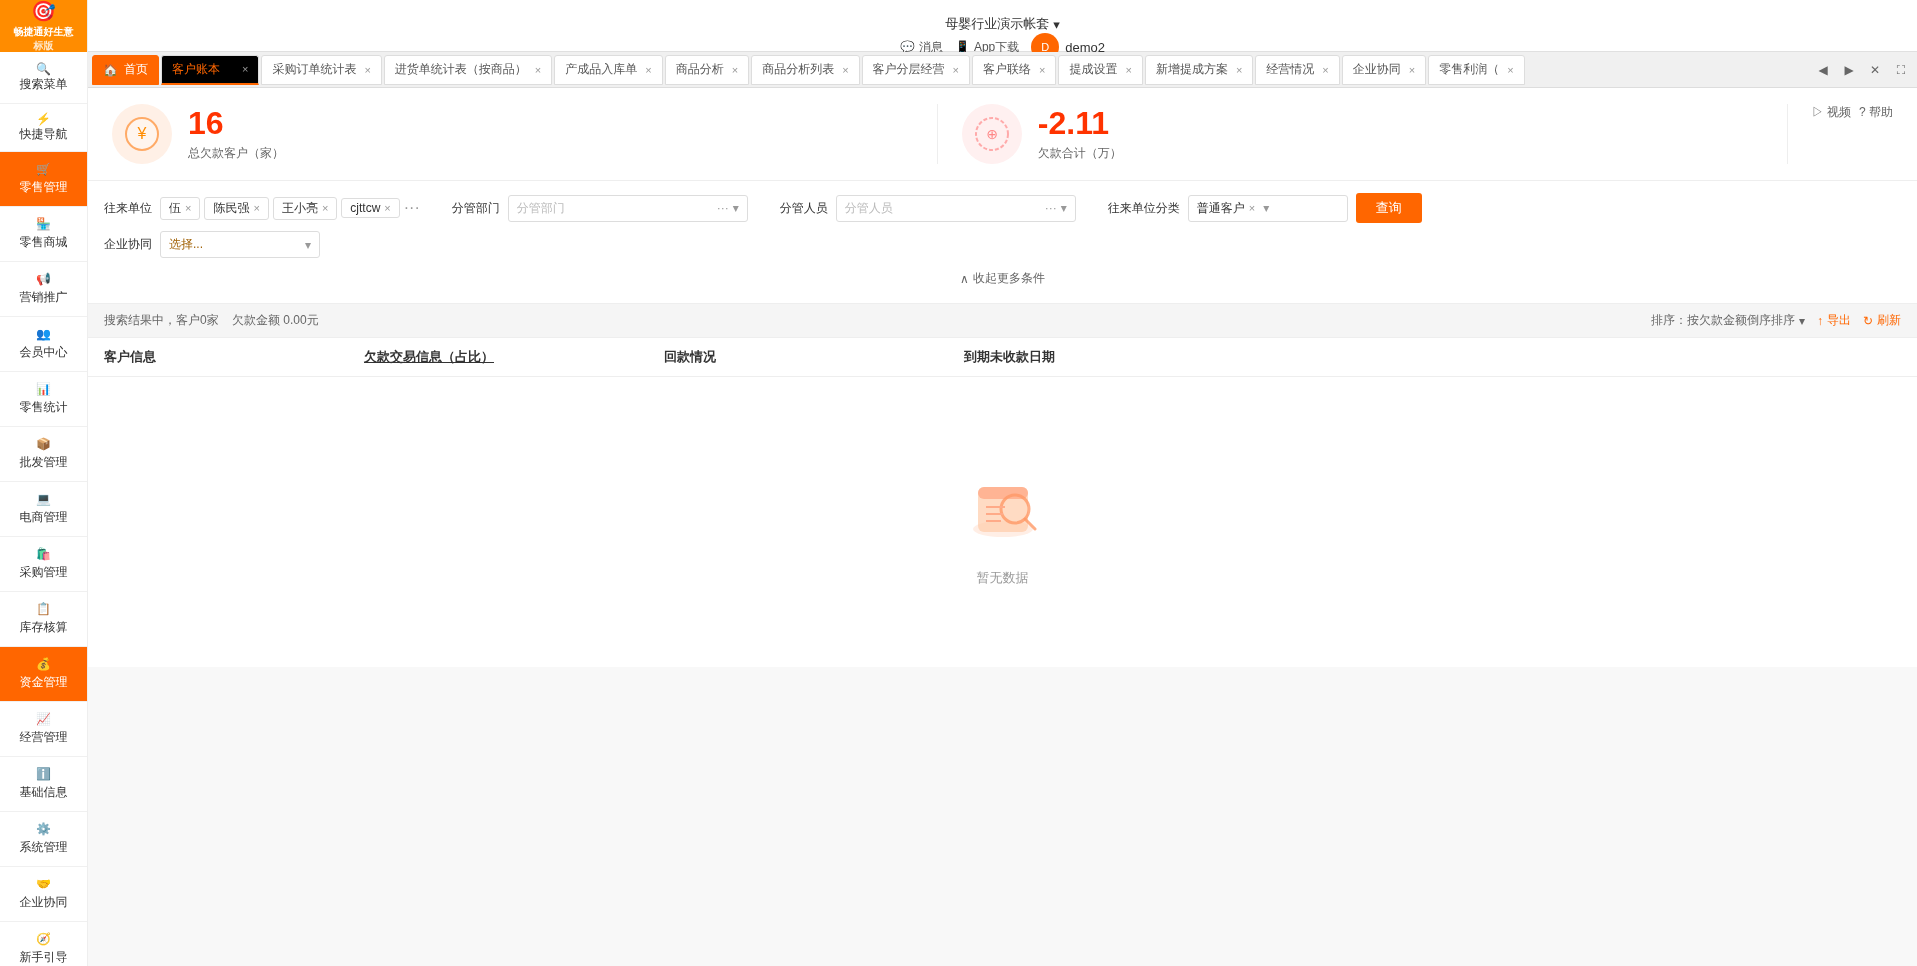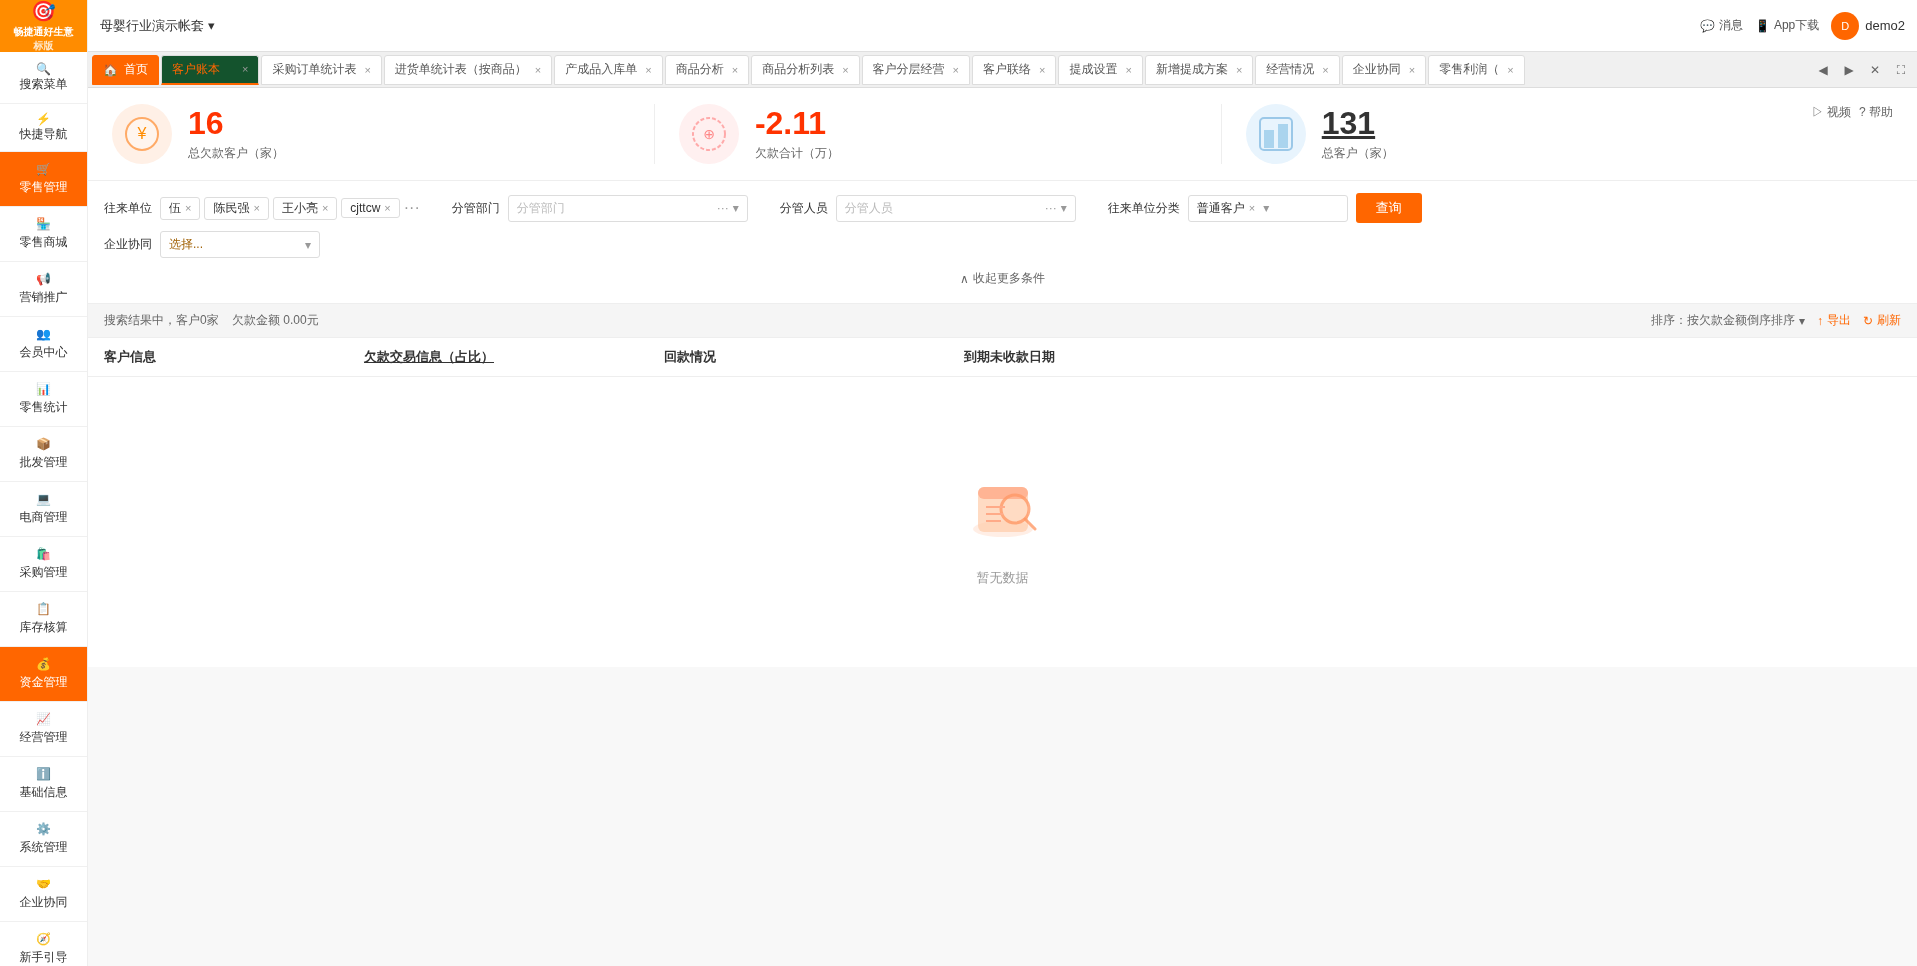--- a/index.html
+++ b/index.html
@@ -74,23 +74,24 @@
       overflow: hidden;
     }
 
     
     .topbar {
       height: 52px;
       background: #fff;
       border-bottom: 1px solid #e0e0e0;
       display: flex;
       align-items: center;
-      padding: 4px 12px;
+      padding: 15px 12px;
       justify-content: space-between;
       flex-shrink: 0;
+      flex-direction: column;
     }
     .topbar-left {
       display: flex;
       align-items: center;
       gap: 8px;
       font-size: 13px;
       color: #333;
     }
     .topbar-dropdown {
       display: flex;
@@ -153,21 +154,21 @@
       display: flex;
       align-items: center;
       gap: 6px;
       cursor: pointer;
       font-size: 12px;
       color: #555;
       white-space: nowrap;
       flex-shrink: 0;
     }
     .tab.active {
-      background: #14532d;
+      background: #000000;
       color: #ff6600;
       border-bottom: 2px solid #ff6600;
       gap: 20px;
     }
     .tab .close-btn {
       font-size: 11px;
       color: #999;
       margin-left: 2px;
     }
     .tab-home {
@@ -558,33 +559,20 @@
             <circle cx="18" cy="18" r="16" fill="#fff0f0" stroke="#ffaaaa" stroke-width="2" stroke-dasharray="4,2"></circle>
             <text x="18" y="23" text-anchor="middle" font-size="14" fill="#ff8888">⊕</text>
           </svg>
         </div>
         <div class="stat-info">
           <div class="stat-value red">-2.11</div>
           <div class="stat-label">欠款合计（万）</div>
         </div>
       </div>
 
-      <div class="stat-item" style="border-right:none;">
-        <div class="stat-icon blue">
-          <svg width="36" height="36" viewBox="0 0 36 36">
-            <rect x="2" y="2" width="32" height="32" rx="4" fill="#e8f4fd" stroke="#9bc8e8" stroke-width="2"></rect>
-            <rect x="6" y="14" width="10" height="18" fill="#aad4ee"></rect>
-            <rect x="20" y="8" width="10" height="24" fill="#aad4ee"></rect>
-          </svg>
-        </div>
-        <div class="stat-info">
-          <div class="stat-value underline">131</div>
-          <div class="stat-label">总客户（家）</div>
-        </div>
-      </div>
 
       <div class="stat-help">
         <span style="cursor:pointer;">▷ 视频</span>
         <span style="cursor:pointer;">? 帮助</span>
       </div>
     </div>
 
     <div class="filter-area">
       <div class="filter-row">
         <div class="filter-label">往来单位</div>

